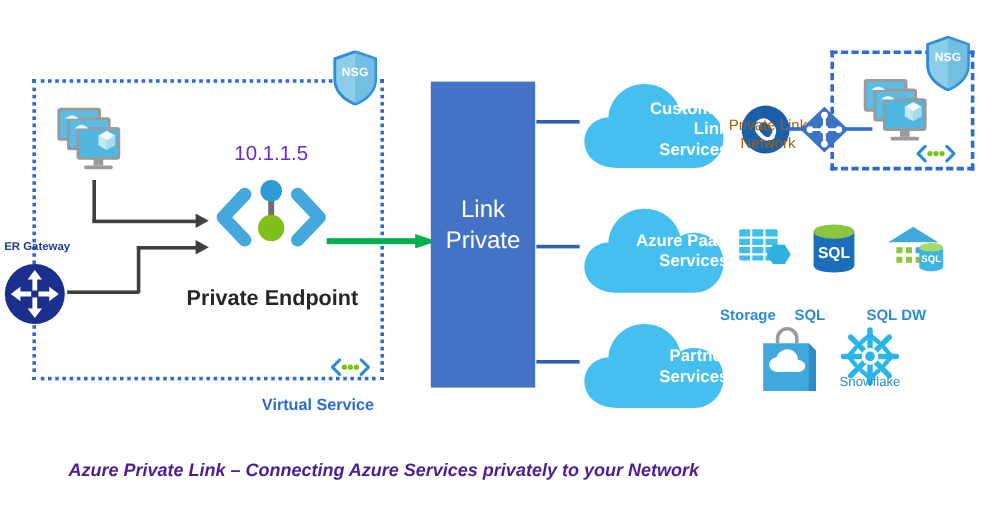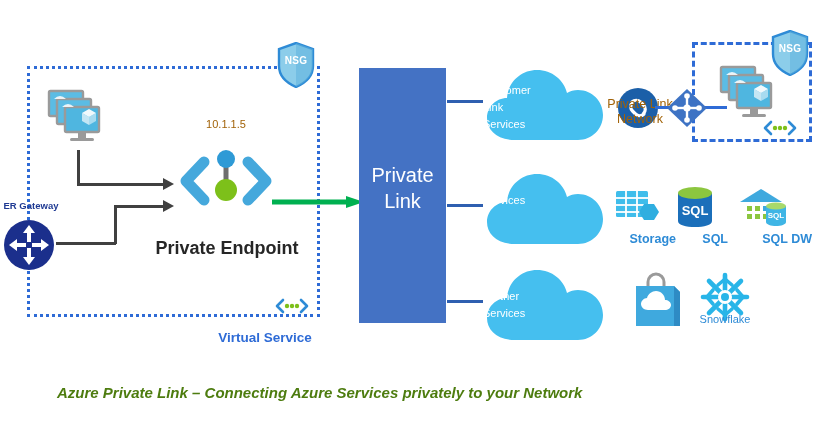--- a/index.html
+++ b/index.html
@@ -22,38 +22,38 @@
   .vmstack{width:64px;height:62px;}
   #vm-left{left:46px;top:88px;}
   #vm-right{left:718px;top:64px;}
   
   #er-gw{left:2px;top:218px;width:54px;height:54px;}
   #er-gw-label{left:-2px;top:200px;width:66px;text-align:center;
                font-size:9.5px;font-weight:bold;color:#1F3A93;}
   
   #pe-icon{left:178px;top:148px;width:96px;height:66px;}
   #pe-ip{left:170px;top:118px;width:112px;text-align:center;
-         font-size:11px;color:#a16207;}
+         font-size:17px;color:#6d28d9;}
   #pe-label{left:132px;top:238px;width:190px;text-align:center;
             font-size:18px;font-weight:bold;color:#262626;}
   
   .subnet{width:34px;height:18px;}
   #subnet-left{left:275px;top:297px;}
   #subnet-right{left:763px;top:119px;}
   
   .blkline{background:#404040;}
   
   #pl-box{left:359px;top:68px;width:87px;height:255px;background:#4472C4;}
   #pl-text{left:359px;top:162px;width:87px;text-align:center;
            font-size:20px;color:#ffffff;line-height:26px;}
   #green-arrow{left:272px;top:194px;width:92px;height:12px;}
   
   .cloud{width:124px;height:84px;}
-  .cloud .ctext{position:absolute;left:0;width:124px;text-align:left;
-                font-size:11px;font-weight:normal;color:#ffffff;line-height:17px;}
+  .cloud .ctext{position:absolute;left:0;width:124px;text-align:right;
+                font-size:14px;font-weight:bold;color:#ffffff;line-height:17px;}
   #cloud-customer{left:483px;top:62px;}
   #cloud-customer .ctext{top:20px;}
   #cloud-paas{left:483px;top:166px;}
   #cloud-paas .ctext{top:26px;}
   #cloud-partner{left:483px;top:262px;}
   #cloud-partner .ctext{top:26px;}
   .stub{height:3px;background:#2E5FB0;}
   #stub1{left:447px;top:100px;width:36px;}
   #stub2{left:447px;top:204px;width:36px;}
   #stub3{left:447px;top:300px;width:36px;}
@@ -62,36 +62,36 @@
   #pls-label{left:601px;top:97px;width:78px;text-align:center;
              font-size:12.5px;color:#a16207;line-height:15px;}
   #lb-icon{left:666px;top:88px;width:42px;height:40px;}
   #rvnet-box{left:692px;top:42px;width:120px;height:100px;
              border:3px dashed #2E6BD6;box-sizing:border-box;}
   .bluewire{height:3px;background:#2E6BD6;}
   #wire1{left:655px;top:106px;width:16px;}
   #wire2{left:703px;top:106px;width:24px;}
   
   .svcicon{width:46px;height:44px;}
-  .svclabel{position:absolute;text-align:right;font-size:12.5px;
-            font-weight:bold;color:#2E8BD6;}
+  .svclabel{position:absolute;text-align:left;font-size:12.5px;
+            font-weight:bold;color:#2E8BD6;margin-top:24px;}
   #ic-storage{left:614px;top:187px;}
   #lb-storage{left:600px;top:232px;width:76px;}
   #ic-sql{left:672px;top:185px;}
   #lb-sql{left:662px;top:232px;width:66px;}
   #ic-sqldw{left:737px;top:186px;}
   #lb-sqldw{left:722px;top:232px;width:90px;}
   
   #ic-bag{left:632px;top:272px;width:52px;height:54px;}
   #ic-snow{left:698px;top:270px;width:54px;height:54px;}
   #lb-snow{left:663px;top:311px;width:124px;text-align:center;
            font-size:11px;color:#2E8BD6;line-height:16px;}
   
   #caption{left:57px;top:384px;width:700px;font-size:15px;
-           font-weight:bold;font-style:italic;color:#4d7c0f;}
+           font-weight:bold;font-style:italic;color:#4c1d95;}
 </style>
 </head>
 <body>
 
 <div class="abs" id="vnet-box"></div>
 
 <div class="abs" id="vnet-label">Virtual Service</div>
 
 <div class="abs nsg" id="nsg-left">
   <svg class="shield" viewBox="0 0 40 46">
@@ -168,22 +168,22 @@
 
 <div class="abs" id="green-arrow">
   <svg viewBox="0 0 92 12" width="92" height="12">
     <rect x="0" y="3.5" width="78" height="5" fill="#00B050"></rect>
     <path d="M74 0 L92 6 L74 12 Z" fill="#00B050"></path>
   </svg>
 </div>
 
 <div class="abs" id="pl-box"></div>
 <div class="abs" id="pl-text">
+  <div>Link</div>
   <div>Private</div>
-  <div>Link</div>
 </div>
 
 <div class="abs stub" id="stub1"></div>
 <div class="abs stub" id="stub2"></div>
 <div class="abs stub" id="stub3"></div>
 
 <div class="abs cloud" id="cloud-customer">
   <svg viewBox="0 0 124 84" width="124" height="84">
     <path d="M32 78 C14 78 4 68 4 56 C4 45 13 36 24 36 C25 20 38 8 54 8
              C69 8 81 18 84 31 C87 29 91 28 95 28 C109 28 120 39 120 53
@@ -196,20 +196,21 @@
   </div>
 </div>
 
 <div class="abs cloud" id="cloud-paas">
   <svg viewBox="0 0 124 84" width="124" height="84">
     <path d="M32 78 C14 78 4 68 4 56 C4 45 13 36 24 36 C25 20 38 8 54 8
              C69 8 81 18 84 31 C87 29 91 28 95 28 C109 28 120 39 120 53
              C120 67 109 78 95 78 Z" fill="#45BFEF"></path>
   </svg>
   <div class="ctext">
+    <div>Azure PaaS</div>
     <div>Services</div>
   </div>
 </div>
 
 <div class="abs cloud" id="cloud-partner">
   <svg viewBox="0 0 124 84" width="124" height="84">
     <path d="M32 78 C14 78 4 68 4 56 C4 45 13 36 24 36 C25 20 38 8 54 8
              C69 8 81 18 84 31 C87 29 91 28 95 28 C109 28 120 39 120 53
              C120 67 109 78 95 78 Z" fill="#45BFEF"></path>
   </svg>

